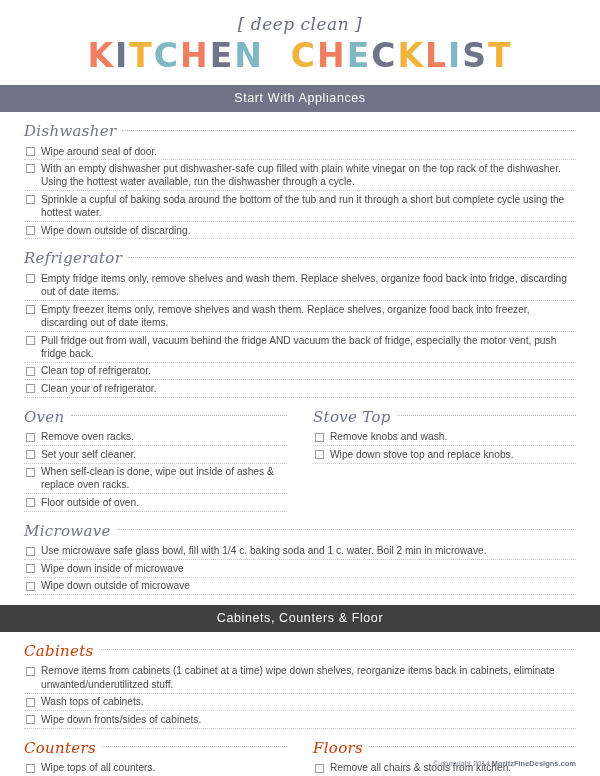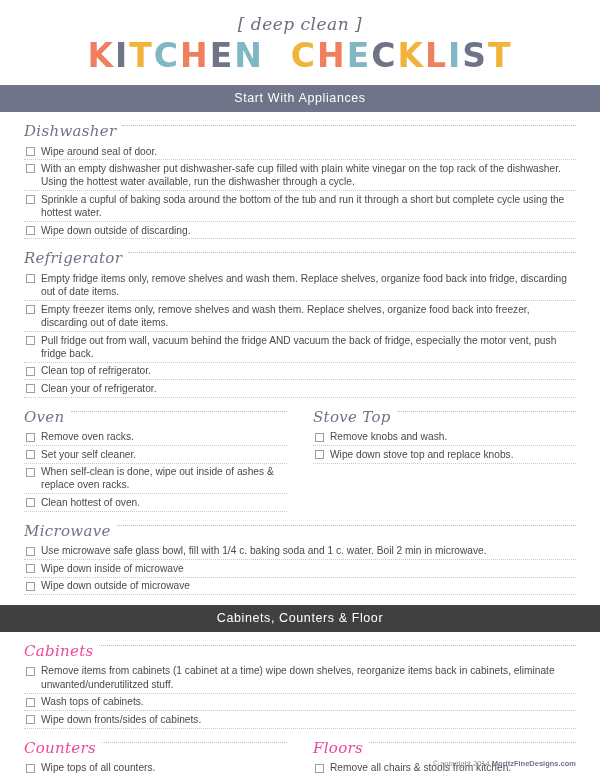--- a/index.html
+++ b/index.html
@@ -44,39 +44,39 @@
   .banner.grey{background:#6f7488;margin-top:10px;text-align:center;}
   .banner.coral{background:#404040;margin-top:10px;}
 
   
   .content{padding:0 24px;}
   .cat{
     margin-top:12px;
   }
   .cat-head{
     display:flex;
-    align-items:flex-start;
+    align-items:center;
     white-space:nowrap;
   }
   .cat-name{
     font-family:"DejaVu Serif", serif;
     font-style:italic;
     font-size:15px;
     letter-spacing:.3px;
     padding-right:6px;
     line-height:1;
   }
   .cat-rule{
     flex:1;
     border-bottom:1px dotted #b9bcc6;
     margin-bottom:4px;
     height:1px;
   }
   .grey-txt{color:#6f7488;}
-  .coral-txt{color:#ec4899;}
+  .coral-txt{color:#c2410c;}
 
   ul.items{list-style:none;margin:4px 0 0 0;padding:0;}
   ul.items li{
     display:flex;
     align-items:flex-start;
     font-size:10.2px;
     line-height:13.4px;
     padding:1.5px 0;
     border-bottom:1px dotted #c8cad2;
   }
@@ -185,21 +185,21 @@
             <li>
                 <span class="box"></span>
                 <span class="itxt">Set your self cleaner.</span>
               </li>
             <li>
                 <span class="box"></span>
                 <span class="itxt">When self-clean is done, wipe out inside of ashes &amp; replace oven racks.</span>
               </li>
             <li>
                 <span class="box"></span>
-                <span class="itxt">Clean hottest of oven.</span>
+                <span class="itxt">Floor outside of oven.</span>
               </li>
           </ul>
         </div>
       </div>
       <div class="col">
         <div class="cat">
           <div class="cat-head">
             <div class="cat-name grey-txt">Stove Top</div>
             <div class="cat-rule"></div>
           </div>

